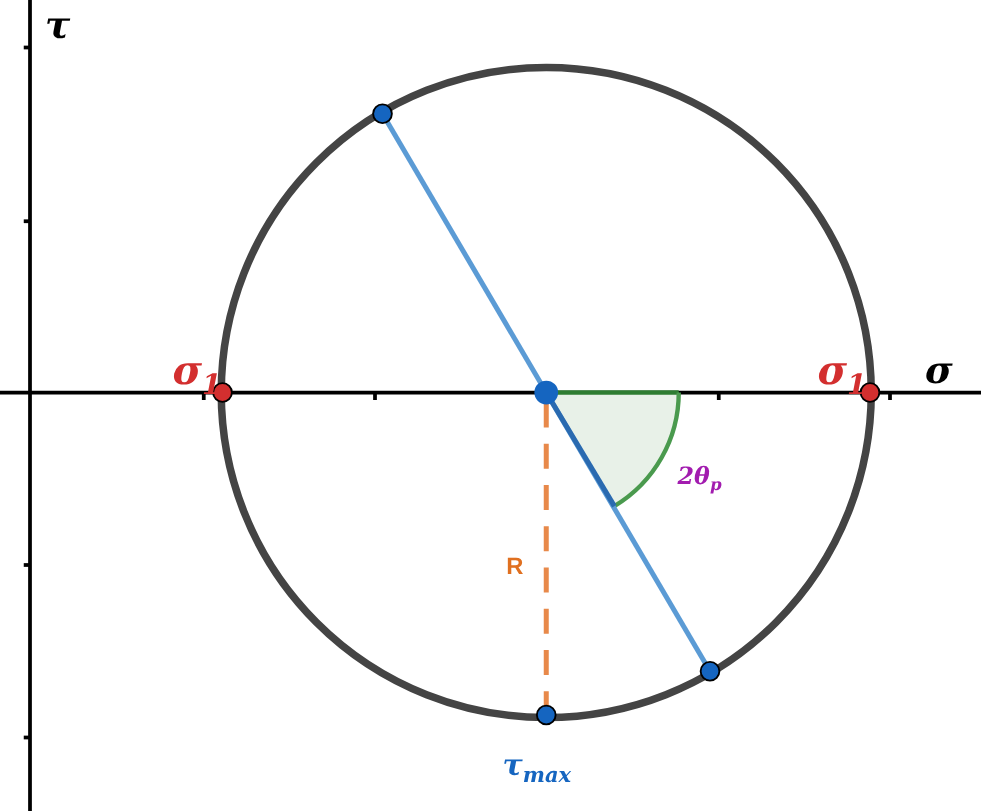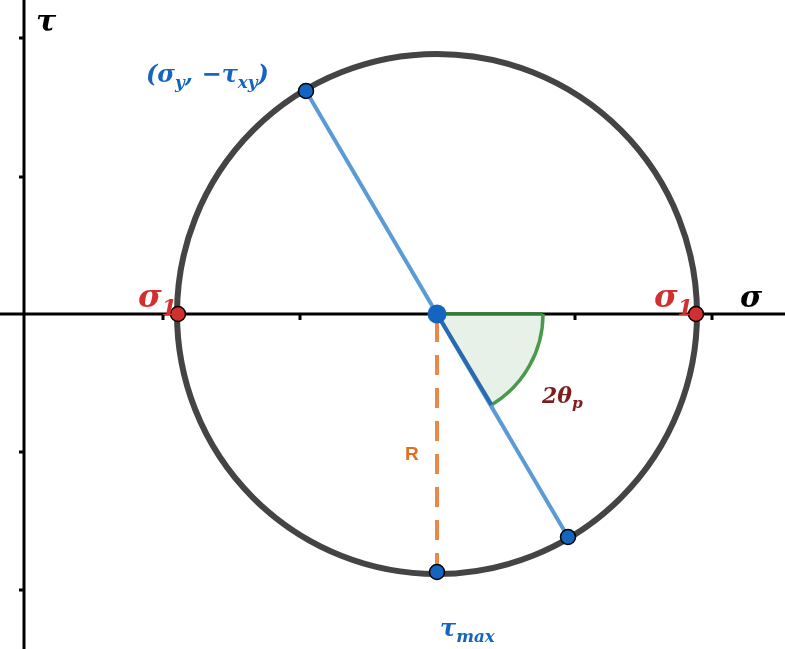--- a/index.html
+++ b/index.html
@@ -3,21 +3,21 @@
 <meta charset="utf-8">
 <style>
   html, body { margin: 0; padding: 0; background: #ffffff; }
   body { width: 785px; height: 649px; overflow: hidden; position: relative; font-family: "DejaVu Serif", serif; }
   #stage { position: absolute; left: 0; top: 0; width: 785px; height: 649px; }
   .lbl { position: absolute; white-space: nowrap; font-family: "DejaVu Serif", serif; font-weight: bold; font-style: italic; line-height: 1; }
   .lbl sub { font-size: 0.7em; vertical-align: -0.35em; }
   .axis-lbl { color: #000; font-size: 30px; }
   .pt-lbl { color: #1565c0; font-size: 24px; }
   .red-lbl { color: #d32f2f; font-size: 32px; }
-  .green-lbl { color: #7f1d1d; font-size: 22px; margin-top: 12px; }
+  .green-lbl { color: #a21caf; font-size: 19px; }
   .orange-lbl { color: #e07020; font-size: 19px; font-style: normal; font-family: "Liberation Sans", sans-serif; }
 </style>
 </head>
 <body>
 
 <div id="stage">
   <svg width="785" height="649" viewBox="0 0 785 649" xmlns="http://www.w3.org/2000/svg">
 
     <line x1="24" y1="0" x2="24" y2="649" stroke="#000" stroke-width="3"></line>
     <g>
@@ -51,34 +51,31 @@
     <circle cx="306" cy="91" r="7.5" fill="#1565c0" stroke="#000" stroke-width="1.5"></circle>
     <circle cx="568" cy="537" r="7.5" fill="#1565c0" stroke="#000" stroke-width="1.5"></circle>
     <circle cx="437" cy="572" r="7.5" fill="#1565c0" stroke="#000" stroke-width="1.5"></circle>
     <circle cx="437" cy="314" r="9.5" fill="#1565c0" stroke="none"></circle>
   </svg>
 
   
   <div class="lbl axis-lbl" style="left:36px; top:6px;">τ</div>
   <div class="lbl axis-lbl" style="left:740px; top:282px;">σ</div>
 
-  <div class="lbl pt-lbl" style="left:146px; top:62px;">
-    <span>(σ</span><sub>y</sub><span>, −τ</span><sub>xy</sub><span>)</span>
-  </div>
 
 
   <div class="lbl red-lbl" style="left:138px; top:280px;">
     <span>σ</span><sub>1</sub>
   </div>
 
   <div class="lbl red-lbl" style="left:654px; top:280px;">
     <span>σ</span><sub>1</sub>
   </div>
 
-  <div class="lbl pt-lbl" style="left:402px; top:616px;margin-left:38px;">
+  <div class="lbl pt-lbl" style="left:402px; top:600px;">
     <span>τ</span><sub>max</sub>
   </div>
 
   <div class="lbl green-lbl" style="left:542px; top:372px;">
     <span>2θ</span><sub>p</sub>
   </div>
 
   <div class="lbl orange-lbl" style="left:405px; top:444px; font-weight:bold;">R</div>
 </div>
 

